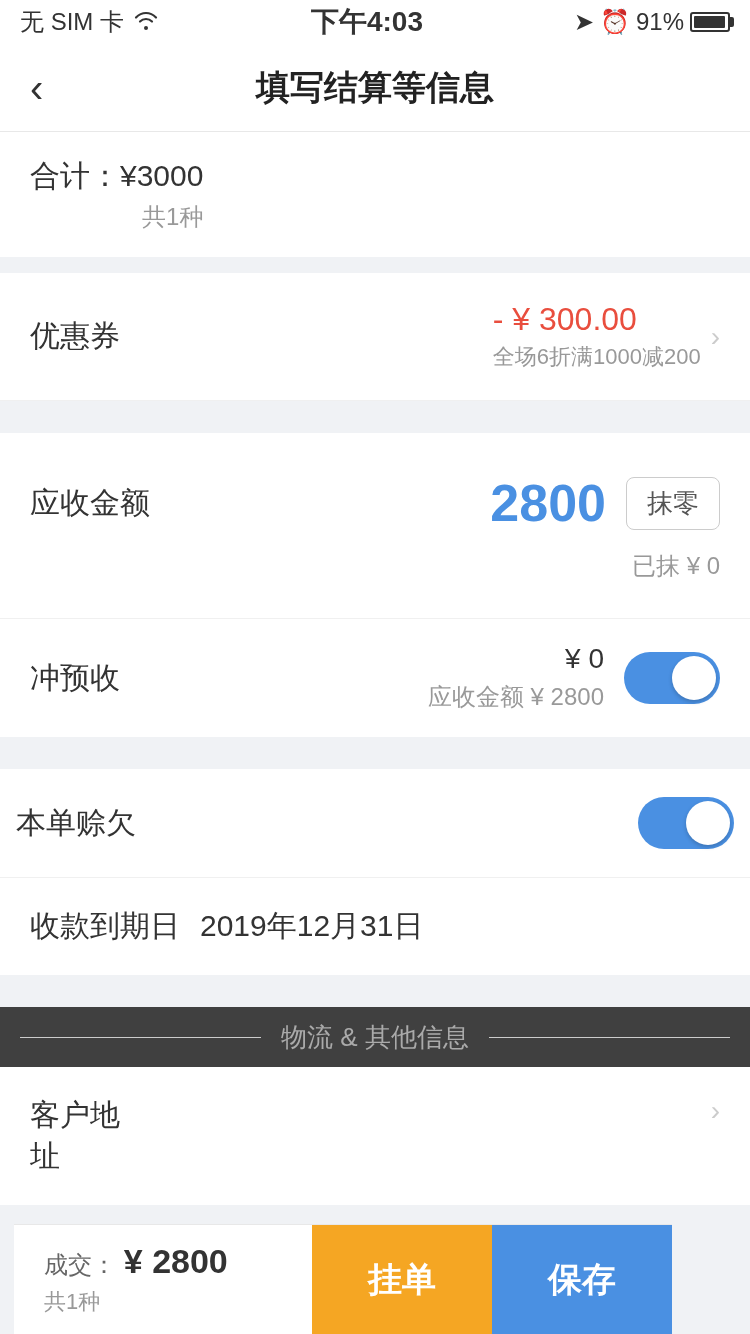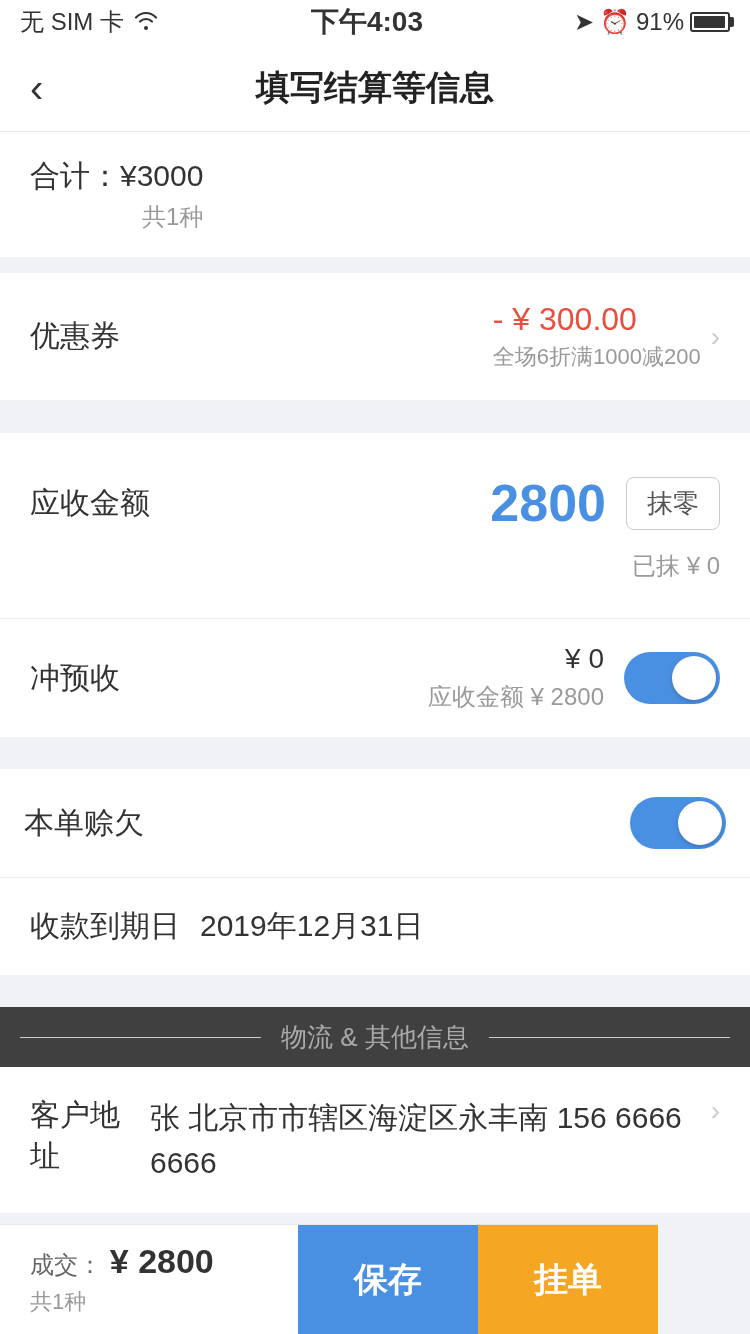--- a/index.html
+++ b/index.html
@@ -170,21 +170,21 @@
     }
     .toggle-row {
       display: flex;
       align-items: center;
       gap: 20px;
     }
 
     
     .bendan-section {
       background: #fff;
-      padding: 28px 24px;
+      padding: 28px 16px;
       display: flex;
       align-items: center;
       justify-content: space-between;
       margin-top: 16px;
       margin-bottom: 0;
     }
     .bendan-label { font-size: 30px; color: #333; }
 
     
     .duedate-section {
@@ -229,21 +229,21 @@
     .address-label { font-size: 30px; color: #333; flex-shrink: 0; margin-right: 20px; width: 100px; }
     .address-value { font-size: 30px; color: #333; flex: 1; line-height: 1.5; }
 
     
     .bottom-spacer { height: 120px; background: #f0f2f5; }
 
     
     .footer {
       position: fixed;
       bottom: 0;
-      left: 0;
+      left: 14px;
       width: 658px;
       height: 110px;
       background: #fff;
       display: flex;
       align-items: center;
       border-top: 1px solid #e8e8e8;
     }
     .footer-info {
       flex: 1;
       padding: 0 30px;
@@ -391,29 +391,28 @@
 <div class="section-bg"></div>
 
 <div class="section-divider">
   <div class="divider-line"></div>
   <span class="divider-text">物流 &amp; 其他信息</span>
   <div class="divider-line"></div>
 </div>
 
 <div class="address-section">
   <span class="address-label">客户地址</span>
-  <span class="address-value">张 北京市市辖区海淀区永丰南 156 6666 6666</span>
   <span class="chevron-right" style="color:#ccc; font-size:28px; flex-shrink:0; margin-left:10px;">›</span>
 </div>
 
 <div class="bottom-spacer"></div>
 
 <div class="footer">
   <div class="footer-info">
     <div>
       <span class="footer-label">成交：</span>
       <span class="footer-amount">¥ 2800</span>
     </div>
     <span class="footer-count">共1种</span>
   </div>
+  <div class="footer-btn btn-orange">挂单</div>
   <div class="footer-btn btn-blue">保存</div>
-  <div class="footer-btn btn-orange">挂单</div>
 </div>
 
 </body></html>

